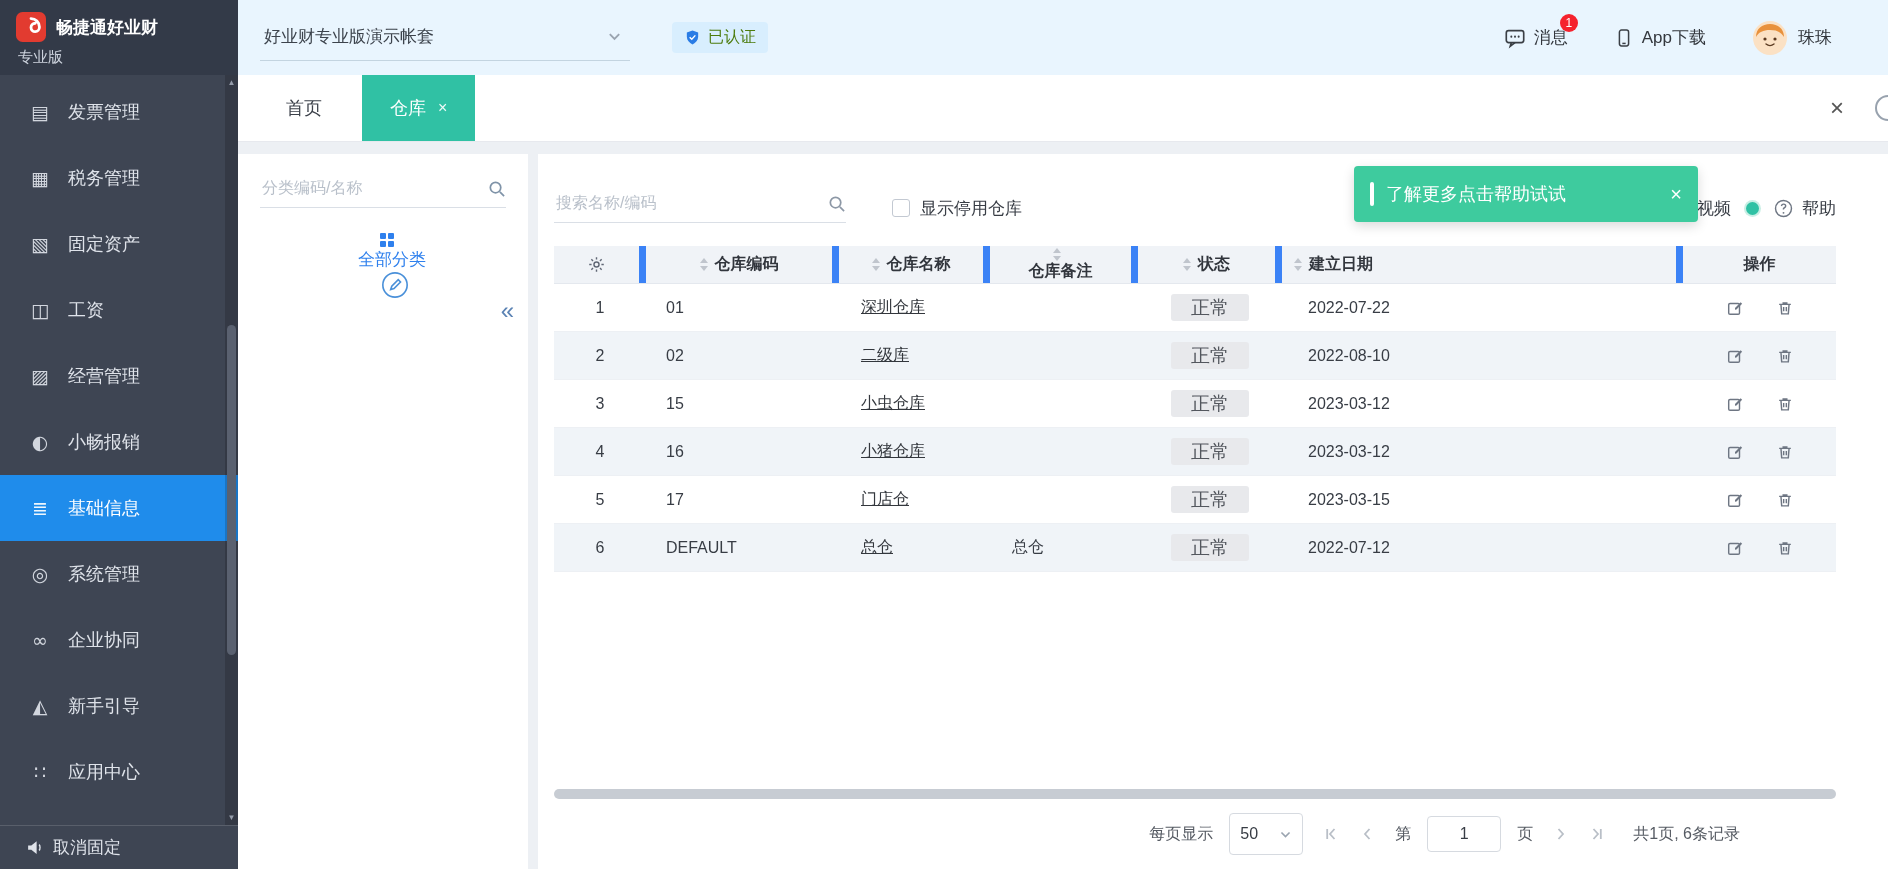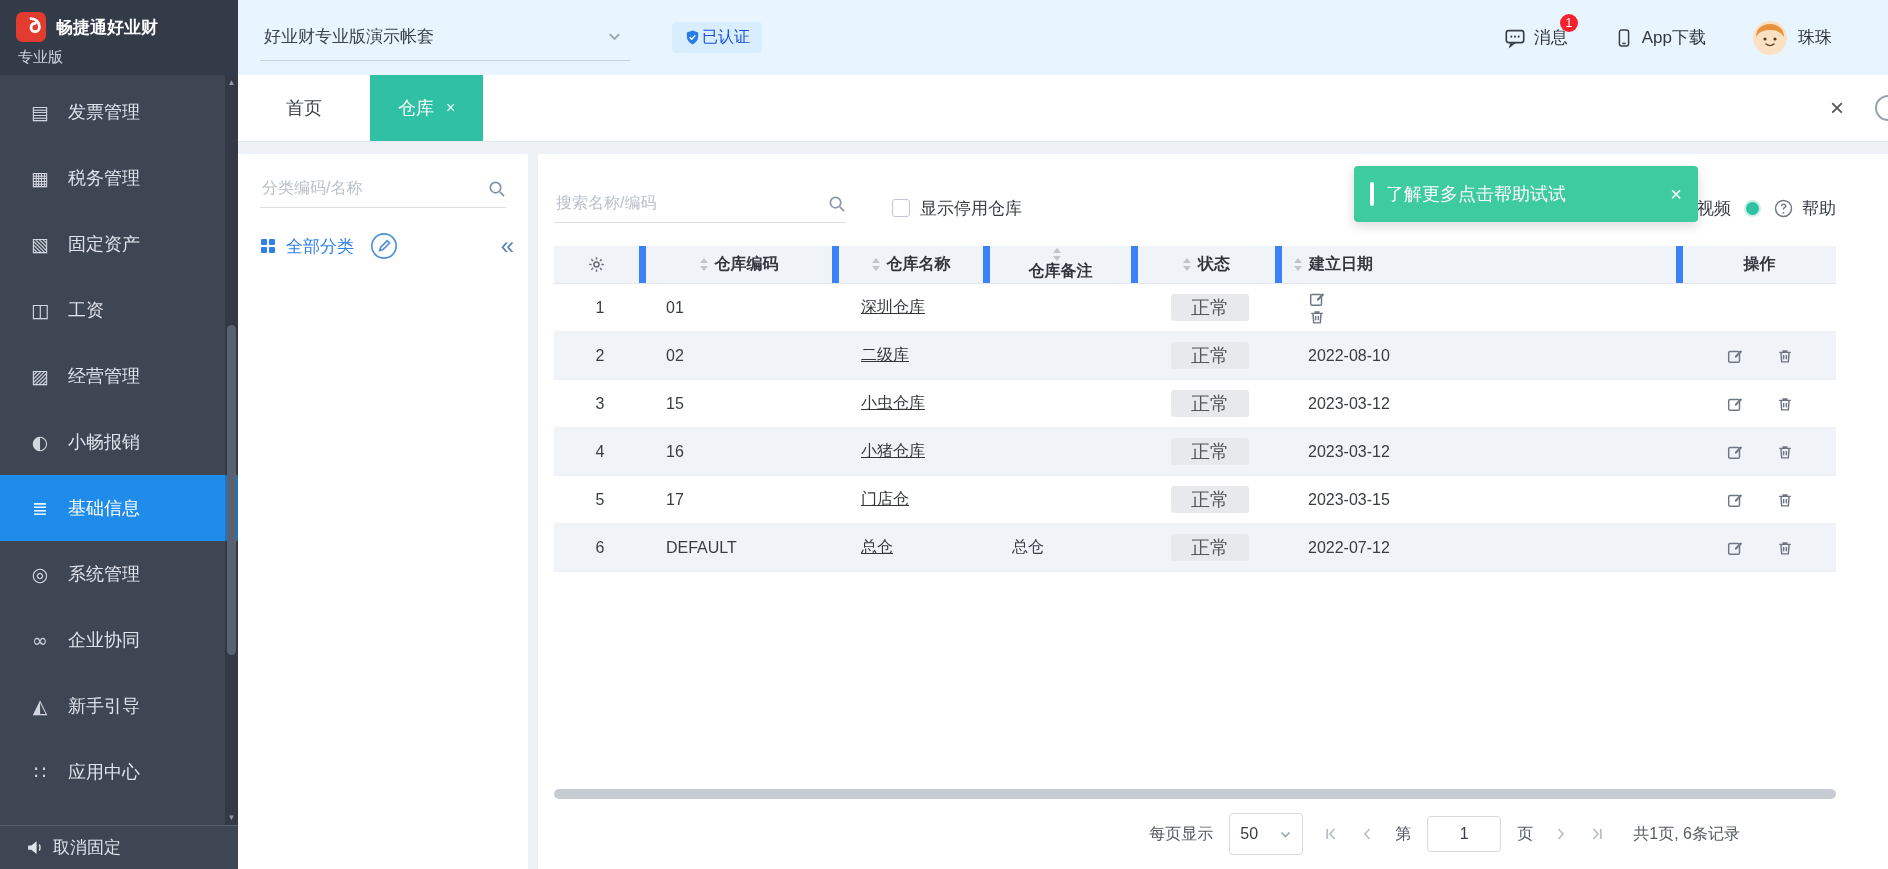--- a/index.html
+++ b/index.html
@@ -25,41 +25,41 @@
   .side-scroll{position:absolute;right:0;top:75px;bottom:44px;width:13px;background:rgba(0,0,0,.16);}
   .scroll-arrow{position:absolute;left:0;right:0;text-align:center;font-size:8px;color:#959caa;cursor:pointer;}
   .scroll-arrow.up{top:3px;} .scroll-arrow.down{bottom:3px;}
   .scroll-thumb{position:absolute;left:2px;right:2px;top:250px;height:330px;background:#5a6170;border-radius:6px;cursor:grab;}
 
   
   .main-col{flex:1;display:flex;flex-direction:column;min-width:0;}
 
   .header{height:75px;background:var(--header-bg);display:flex;align-items:center;padding:0 56px 0 22px;flex-shrink:0;}
   .account-select{width:370px;display:flex;align-items:center;justify-content:space-between;border-bottom:1px solid #c3d4e0;padding:10px 8px 12px 4px;font-size:17px;color:#3c434c;cursor:pointer;}
-  .verified{display:flex;align-items:center;gap:1px;background:#d8eefe;color:#1d4ed8;font-size:16px;padding:5px 12px;border-radius:4px;margin-left:42px;}
+  .verified{display:flex;align-items:center;gap:7px;background:#d8eefe;color:#4d7c0f;font-size:16px;padding:5px 12px;border-radius:4px;margin-left:42px;}
   .header-right{margin-left:auto;display:flex;align-items:center;gap:46px;}
   .hr-item{position:relative;display:flex;align-items:center;gap:8px;font-size:17px;color:#33373d;cursor:pointer;}
   .badge{position:absolute;top:-12px;right:-10px;min-width:18px;height:18px;line-height:18px;border-radius:9px;background:var(--badge-red);color:#fff;font-size:12px;text-align:center;padding:0 4px;}
   .user{display:flex;align-items:center;gap:10px;font-size:17px;color:#33373d;cursor:pointer;}
 
   .tabbar{height:67px;background:#fff;border-bottom:1px solid #e7e9ee;display:flex;align-items:center;padding-left:20px;position:relative;flex-shrink:0;}
   .tab{height:100%;display:flex;align-items:center;padding:0 28px;font-size:18px;color:#3c414a;cursor:pointer;}
-  .tab.active{background:var(--tab-teal);color:#fff;gap:12px;margin-left:20px;}
+  .tab.active{background:var(--tab-teal);color:#fff;gap:12px;margin-left:12px;}
   .tab-close{font-size:16px;color:rgba(255,255,255,.92);cursor:pointer;}
   .tabbar-close{position:absolute;right:44px;top:50%;transform:translateY(-50%);font-size:24px;color:#555;cursor:pointer;}
   .partial-circle{position:absolute;right:-13px;top:20px;width:26px;height:26px;border:2.5px solid #98a2ae;border-radius:50%;}
 
   .content{flex:1;background:#edf0f4;display:flex;gap:10px;padding-top:12px;min-height:0;}
 
   
   .cat-panel{width:290px;background:#fff;flex-shrink:0;position:relative;}
   .cat-search{margin:24px 22px 0;display:flex;align-items:center;gap:8px;border-bottom:1px solid #dadfe6;padding-bottom:9px;}
   .cat-search input,.search-box input{border:0;outline:0;flex:1;font-size:16px;color:#333;background:transparent;font-family:inherit;}
   .cat-search input::placeholder,.search-box input::placeholder{color:#b9c0ca;}
-  .cat-all-row{margin:24px 14px 4px 22px;display:flex;align-items:center;color:var(--link-blue);font-size:17px;}
+  .cat-all-row{margin:24px 14px 4px 22px;display:flex;align-items:center;color:var(--link-blue);font-size:17px;flex-direction:column;}
   .cat-all-label{margin-left:10px;cursor:pointer;}
   .edit-circle{margin-left:16px;display:flex;cursor:pointer;}
   .collapse-btn{margin-left:auto;font-size:24px;color:#5b83b4;cursor:pointer;line-height:1;}
   .cat-item{margin-top:36px;padding-left:103px;font-size:17px;color:#33373d;cursor:pointer;}
 
   
   .main-panel{flex:1;background:#fff;position:relative;padding:0 52px 0 16px;min-width:0;}
   .toolbar{margin-top:32px;height:44px;display:flex;align-items:center;}
   .search-box{width:292px;display:flex;align-items:center;border-bottom:1px solid #dadfe6;padding-bottom:9px;}
   .checkbox-wrap{margin-left:46px;display:flex;align-items:center;gap:10px;font-size:17px;color:#383d45;cursor:pointer;}
@@ -399,20 +399,21 @@
           </div>
           <div id="rows-mount">
   <div class="trow">
     <div>1</div>
     <div>01</div>
     <div><a class="wh-link">深圳仓库</a></div>
     <div></div>
     <div>
                   <span class="pill">正常</span>
                 </div>
+    <div>2022-07-22</div>
     <div>
       <span class="op">
         <svg viewBox="0 0 20 20" width="18" height="18" fill="none" stroke="#6e7683" stroke-width="1.6">
                       <rect x="3" y="5" width="12" height="12" rx="1.5"></rect>
                       <path d="M10 10L16.3 3.7l1.6 1.6L11.6 11.6 10 12z" fill="#6e7683" stroke="none"></path>
                     </svg>
       </span>
       <span class="op">
         <svg viewBox="0 0 20 20" width="18" height="18" fill="none" stroke="#6e7683" stroke-width="1.6">
                       <path d="M3.5 6h13M8 6V4.5h4V6M5.5 6l.8 10.5h7.4l.8-10.5"></path>

